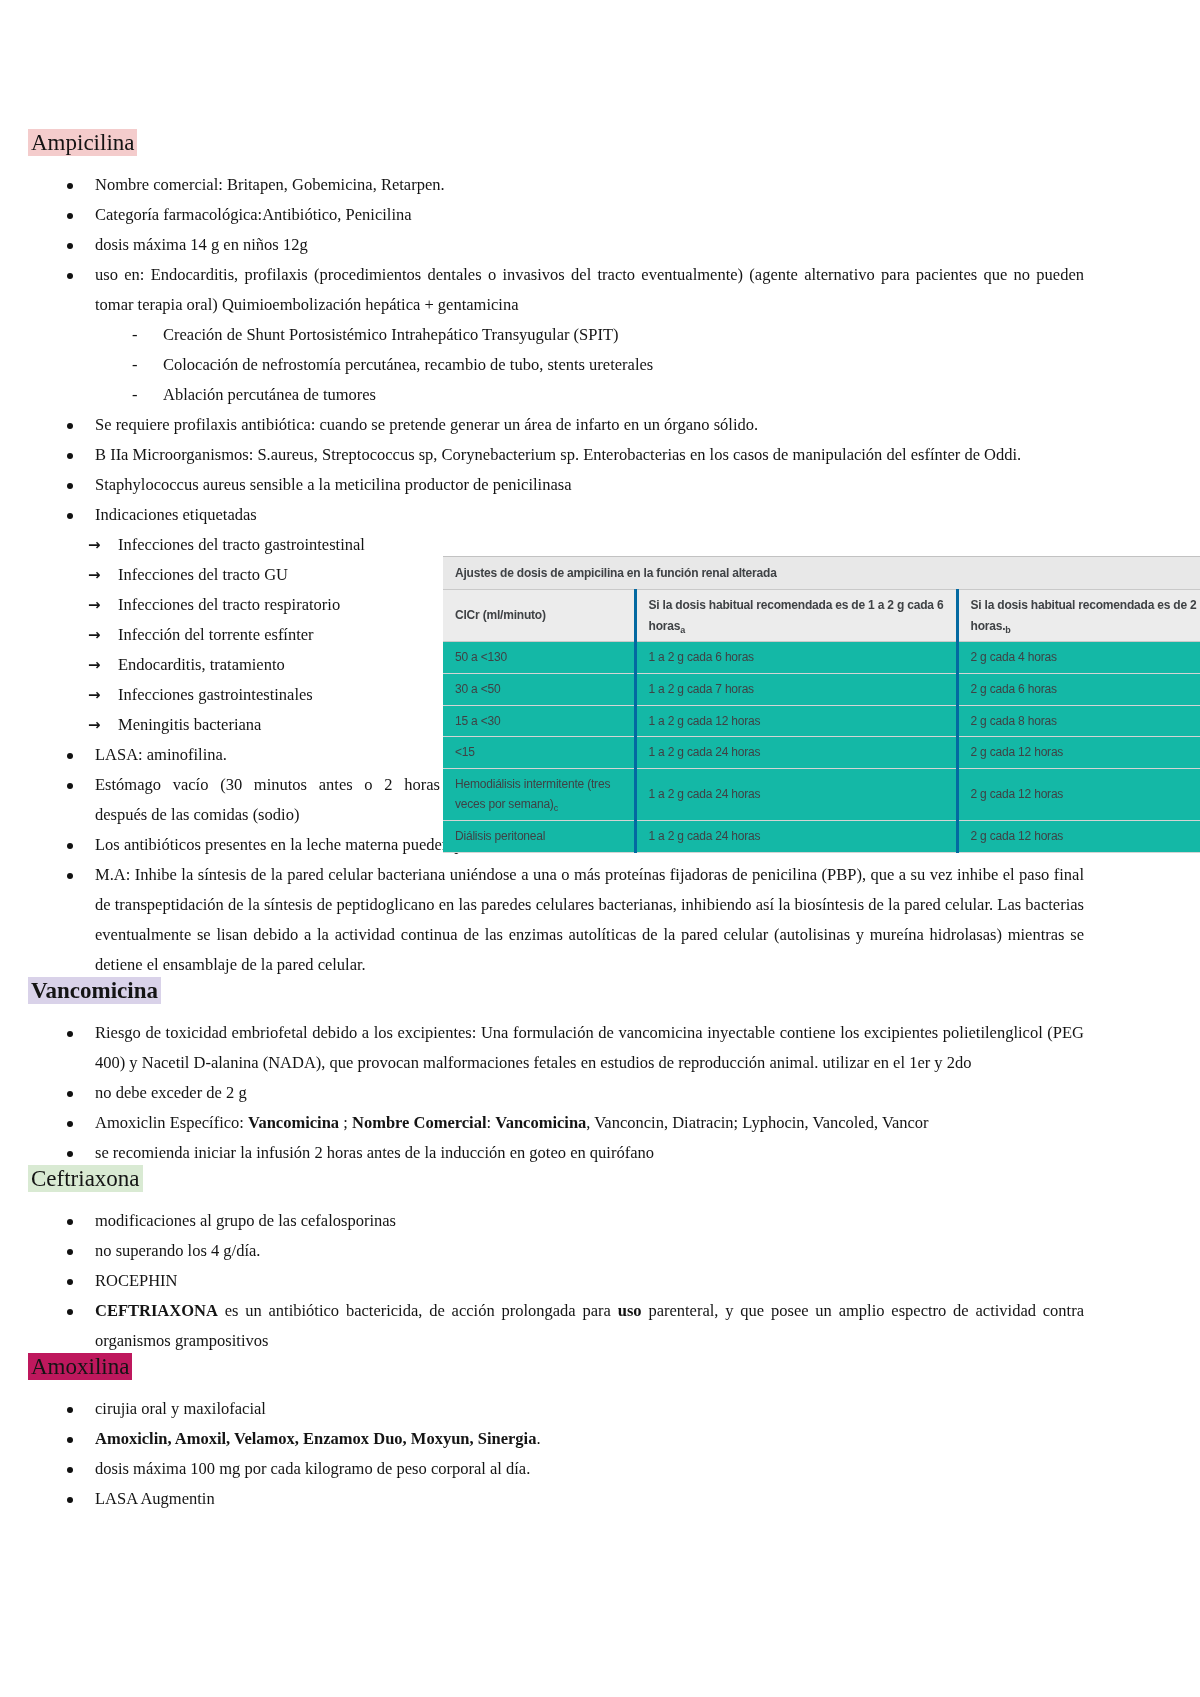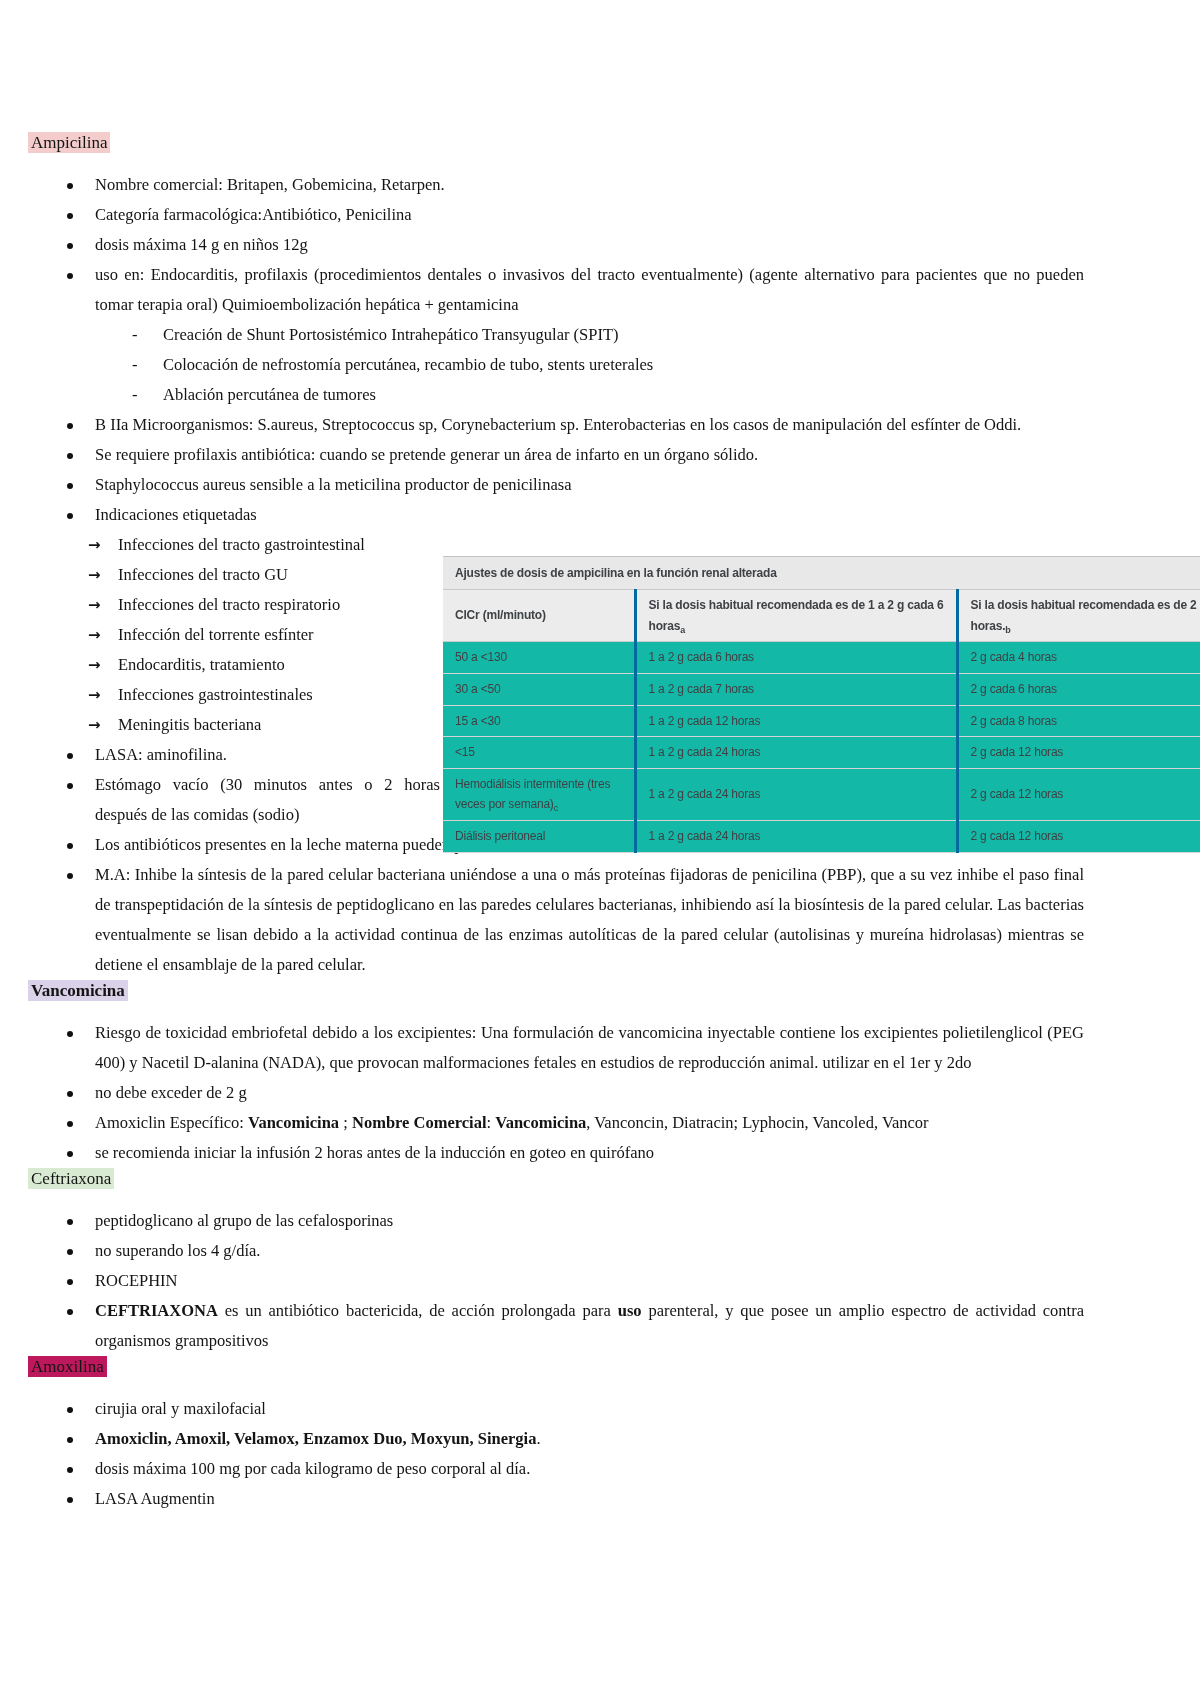--- a/index.html
+++ b/index.html
@@ -11,21 +11,21 @@
     font-family:"Liberation Serif","DejaVu Serif",serif;
     color:#141414;
   }
   .doc{
     position:absolute;
     left:0;top:0;width:1200px;height:1697px;
     padding:132px 116px 0 28px;
     box-sizing:border-box;
   }
   h2.hl{
-    font-size:17px;
+    font-size:23px;
     font-weight:normal;
     margin:0 0 16px 0;
     line-height:22px;
   }
   h2.hl span.mark{padding:1px 3px;}
   h2.bold{font-weight:bold;}
   ul{list-style:none;margin:0;padding:0;}
   ul li{
     position:relative;
     line-height:30px;
@@ -119,22 +119,22 @@
     <li>uso en: Endocarditis, profilaxis (procedimientos dentales o invasivos del tracto eventualmente) (agente alternativo para pacientes que no pueden tomar terapia oral) Quimioembolización hepática + gentamicina</li>
   </ul>
 
   <ul class="dl">
     <li>Creación de Shunt Portosistémico Intrahepático Transyugular (SPIT)</li>
     <li>Colocación de nefrostomía percutánea, recambio de tubo, stents ureterales</li>
     <li>Ablación percutánea de tumores</li>
   </ul>
 
   <ul class="bl">
+    <li>Se requiere profilaxis antibiótica: cuando se pretende generar un área de infarto en un órgano sólido.</li>
     <li>B IIa Microorganismos: S.aureus, Streptococcus sp, Corynebacterium sp. Enterobacterias en los casos de manipulación del esfínter de Oddi.</li>
-    <li>Se requiere profilaxis antibiótica: cuando se pretende generar un área de infarto en un órgano sólido.</li>
     <li>Staphylococcus aureus sensible a la meticilina productor de penicilinasa</li>
     <li>Indicaciones etiquetadas</li>
   </ul>
 
   <ul class="al">
     <li class="narrow">Infecciones del tracto gastrointestinal</li>
     <li class="narrow">Infecciones del tracto GU</li>
     <li class="narrow">Infecciones del tracto respiratorio</li>
     <li class="narrow">Infección del torrente esfínter</li>
     <li class="narrow">Endocarditis, tratamiento</li>
@@ -152,21 +152,21 @@
   <h2 class="hl bold mt-v"><span class="mark" style="background-color: rgb(217, 210, 233);">Vancomicina</span></h2>
   <ul class="bl">
     <li>Riesgo de toxicidad embriofetal debido a los excipientes: Una formulación de vancomicina inyectable contiene los excipientes polietilenglicol (PEG 400) y Nacetil D-alanina (NADA), que provocan malformaciones fetales en estudios de reproducción animal. utilizar en el 1er y 2do</li>
     <li>no debe exceder de 2 g</li>
     <li><span>Amoxiclin Específico: </span><span class="b">Vancomicina</span><span> ; </span><span class="b">Nombre Comercial</span><span>: </span><span class="b">Vancomicina</span><span>, Vanconcin, Diatracin; Lyphocin, Vancoled, Vancor</span></li>
     <li>se recomienda iniciar la infusión 2 horas antes de la inducción en goteo en quirófano</li>
   </ul>
 
   <h2 class="hl mt-c"><span class="mark" style="background-color: rgb(217, 234, 211);">Ceftriaxona</span></h2>
   <ul class="bl">
-    <li>peptidoglicano al grupo de las cefalosporinas</li>
+    <li>modificaciones al grupo de las cefalosporinas</li>
     <li>no superando los 4 g/día.</li>
     <li>ROCEPHIN</li>
     <li><span class="b">CEFTRIAXONA</span><span> es un antibiótico bactericida, de acción prolongada para </span><span class="b">uso</span><span> parenteral, y que posee un amplio espectro de actividad contra organismos grampositivos</span></li>
   </ul>
 
   <h2 class="hl mt-a"><span class="mark" style="background-color: #be185d;">Amoxilina</span></h2>
   <ul class="bl">
     <li>cirujia oral y maxilofacial</li>
     <li><span class="b">Amoxiclin, Amoxil, Velamox, Enzamox Duo, Moxyun, Sinergia</span><span>.</span></li>
     <li>dosis máxima 100 mg por cada kilogramo de peso corporal al día.</li>

